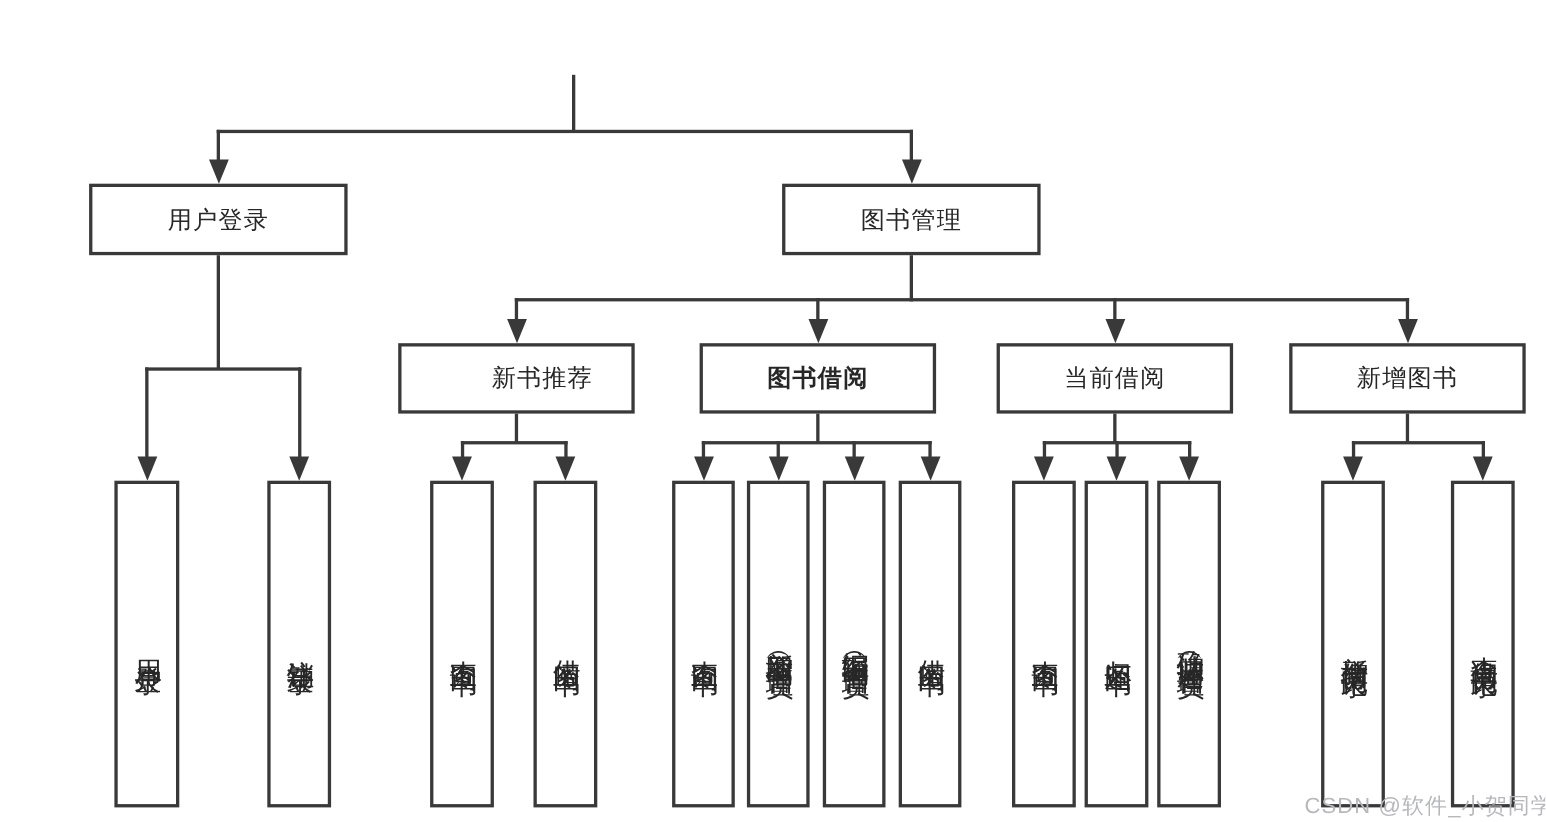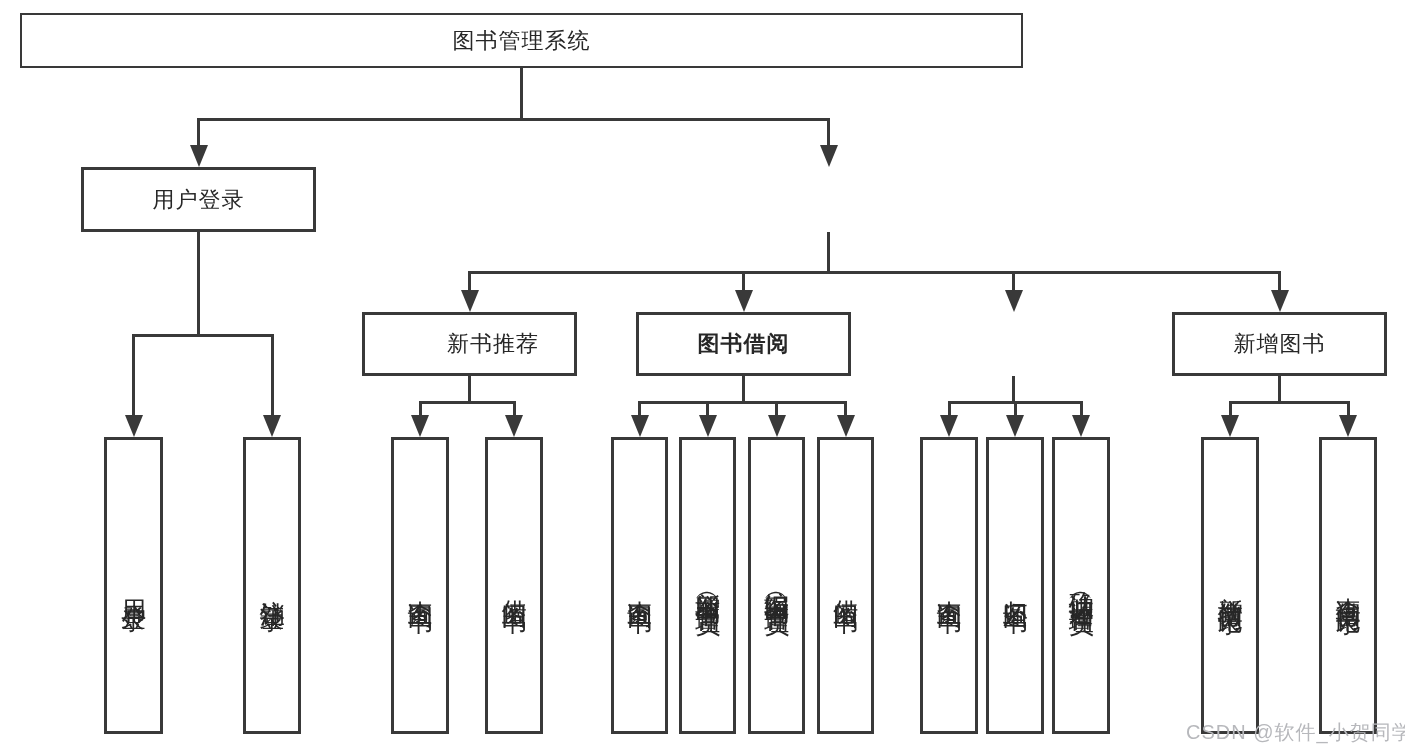--- a/index.html
+++ b/index.html
@@ -51,30 +51,30 @@
     letter-spacing:1px;
     white-space:nowrap;
     z-index:5;
   }
 </style>
 </head>
 <body>
 
 <div class="canvas">
 
-  <div class="box root" style="left:20px;top:13px;width:1003px;height:55px;">图书管理系统</div>
 
   <div class="vline" style="left:520px;top:68px;height:52px;"></div>
   <div class="hline" style="left:196.5px;top:118px;width:633px;"></div>
   <div class="vline" style="left:197px;top:118px;height:28px;"></div>
   <div class="arrow" style="left:189.5px;top:145px;"></div>
   <div class="vline" style="left:827px;top:118px;height:28px;"></div>
   <div class="arrow" style="left:819.5px;top:145px;"></div>
 
   <div class="box" style="left:81px;top:167px;width:235px;height:65px;">用户登录</div>
+  <div class="box" style="left:711px;top:167px;width:235px;height:65px;">图书管理</div>
 
   <div class="vline" style="left:197px;top:232px;height:104px;"></div>
   <div class="hline" style="left:132px;top:334px;width:142px;"></div>
   <div class="vline" style="left:132px;top:334px;height:84px;"></div>
   <div class="arrow" style="left:124.5px;top:415px;"></div>
   <div class="vline" style="left:270.5px;top:334px;height:84px;"></div>
   <div class="arrow" style="left:263px;top:415px;"></div>
 
   <div class="vline" style="left:827px;top:232px;height:42px;"></div>
   <div class="hline" style="left:468px;top:271px;width:813px;"></div>
@@ -82,20 +82,21 @@
   <div class="arrow" style="left:460.5px;top:290px;"></div>
   <div class="vline" style="left:742px;top:271px;height:21px;"></div>
   <div class="arrow" style="left:734.5px;top:290px;"></div>
   <div class="vline" style="left:1012px;top:271px;height:21px;"></div>
   <div class="arrow" style="left:1004.5px;top:290px;"></div>
   <div class="vline" style="left:1278px;top:271px;height:21px;"></div>
   <div class="arrow" style="left:1270.5px;top:290px;"></div>
 
   <div class="box" style="left:362px;top:312px;width:215px;height:64px;padding-left:47px;">新书推荐</div>
   <div class="box" style="left:636px;top:312px;width:215px;height:64px;font-weight:bold;">图书借阅</div>
+  <div class="box" style="left:906px;top:312px;width:215px;height:64px;">当前借阅</div>
   <div class="box" style="left:1172px;top:312px;width:215px;height:64px;">新增图书</div>
 
   <div class="vline" style="left:468px;top:376px;height:27px;"></div>
   <div class="hline" style="left:418.5px;top:401px;width:97px;"></div>
   <div class="vline" style="left:418.5px;top:401px;height:16px;"></div>
   <div class="arrow" style="left:411px;top:415px;"></div>
   <div class="vline" style="left:512.5px;top:401px;height:16px;"></div>
   <div class="arrow" style="left:505px;top:415px;"></div>
 
   <div class="vline" style="left:742px;top:376px;height:27px;"></div>

